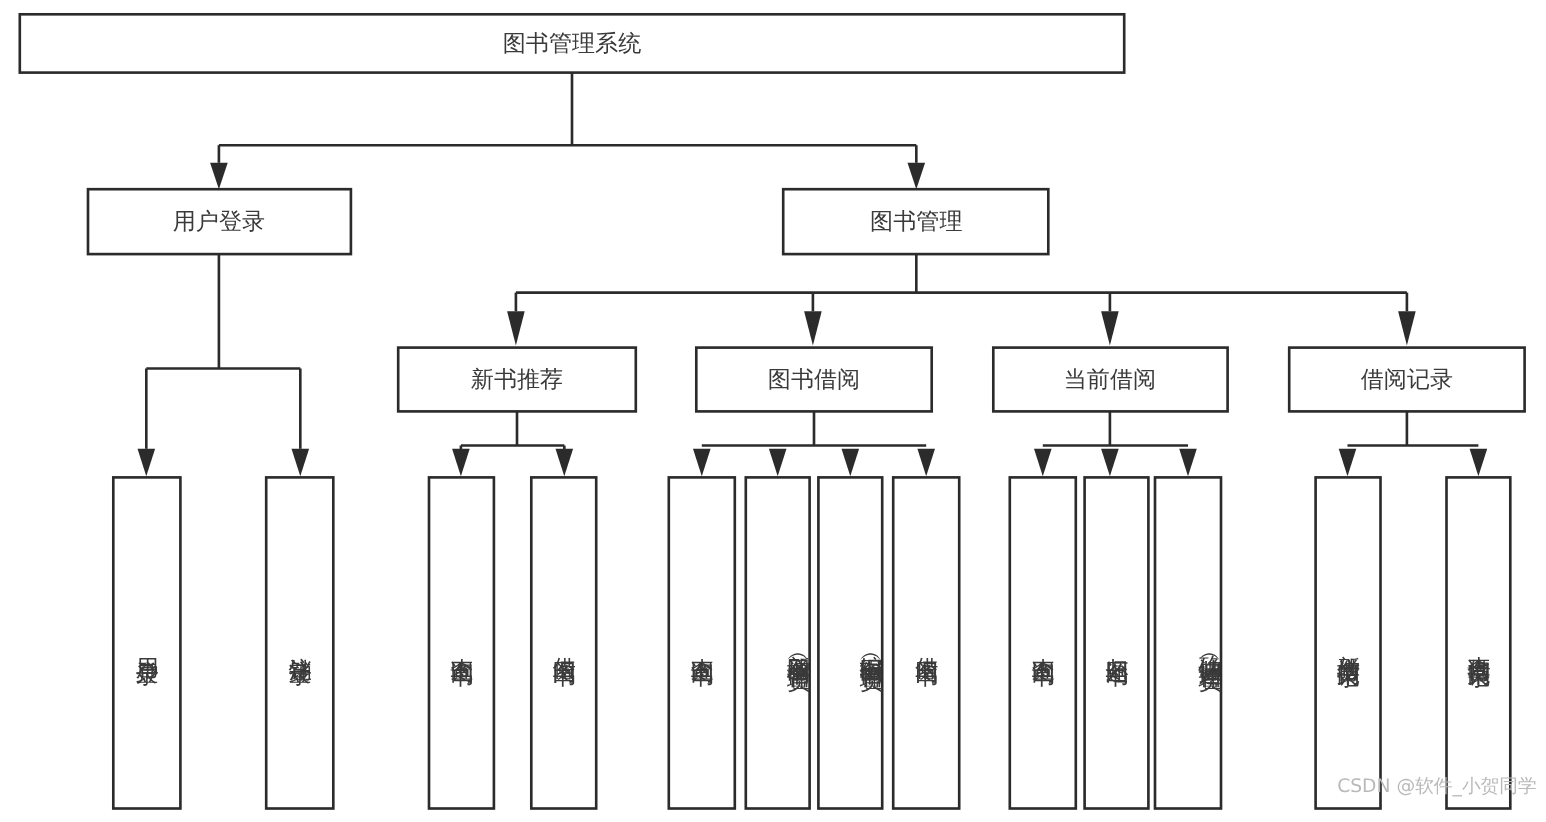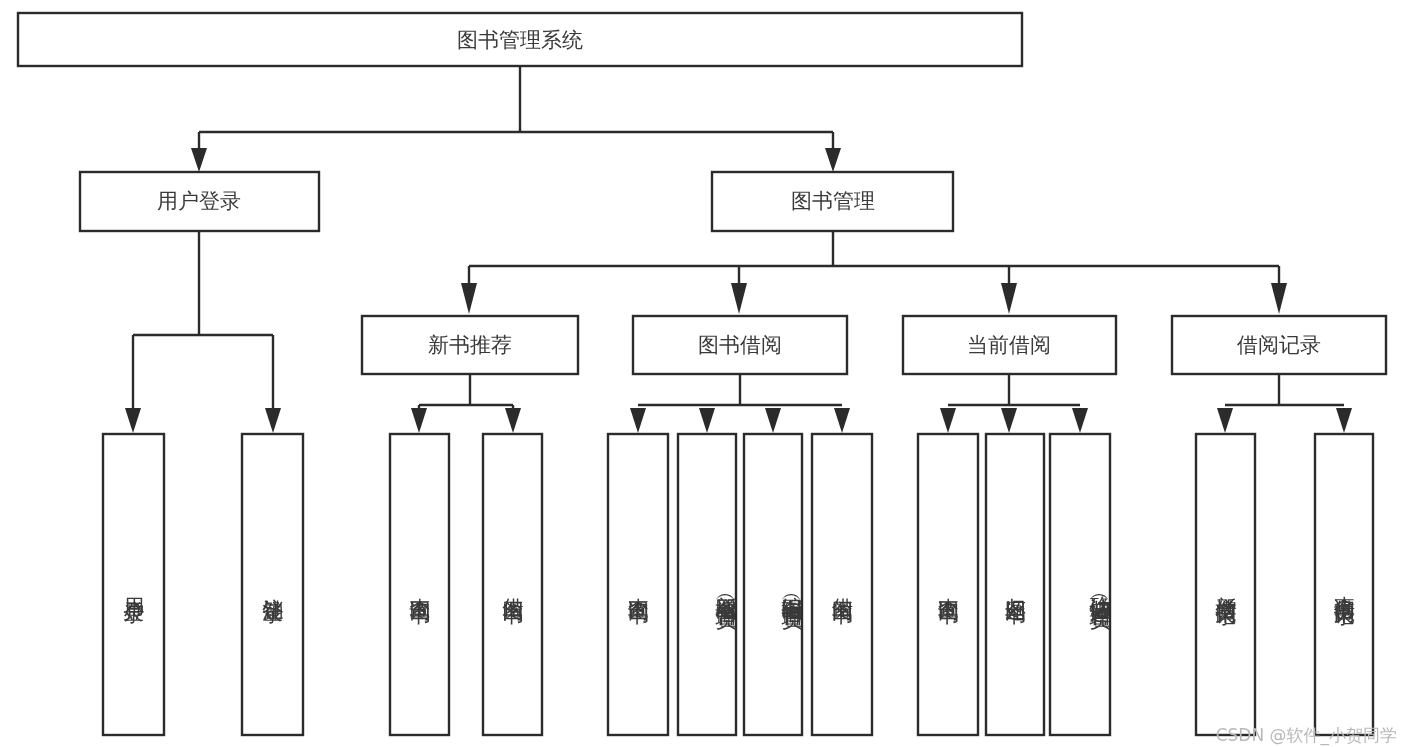--- a/index.html
+++ b/index.html
@@ -59,21 +59,21 @@
     line-height: 1;
     display: flex;
     align-items: center;
     justify-content: center;
     white-space: nowrap;
     pointer-events: none;
   }
   .watermark {
     position: absolute;
     right: 8px;
-    bottom: 0;
+    bottom: 21px;
     font-family: "DejaVu Sans", "Liberation Sans", sans-serif;
     font-size: 17px;
     color: #b9b9b9;
     white-space: nowrap;
   }
 </style>
 </head>
 <body>
 
 <div id="diagram-root">

